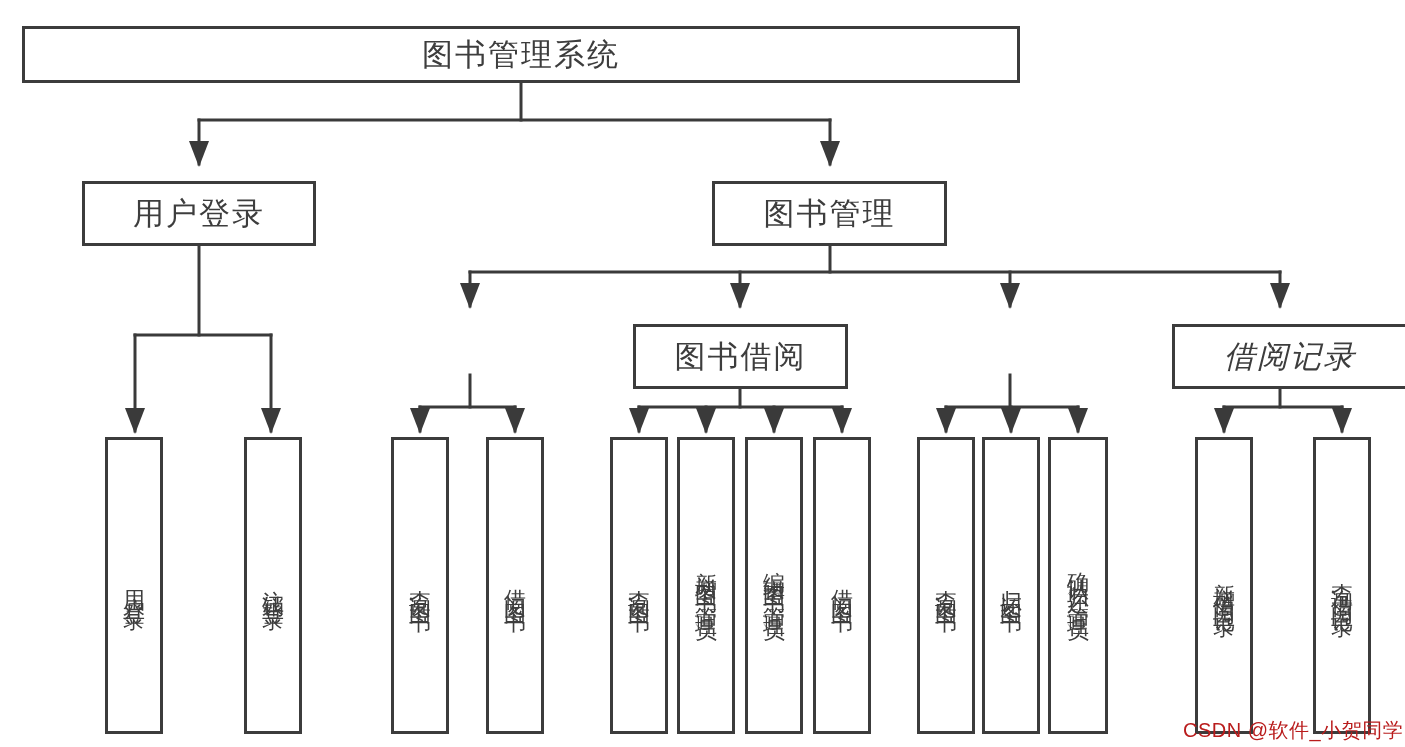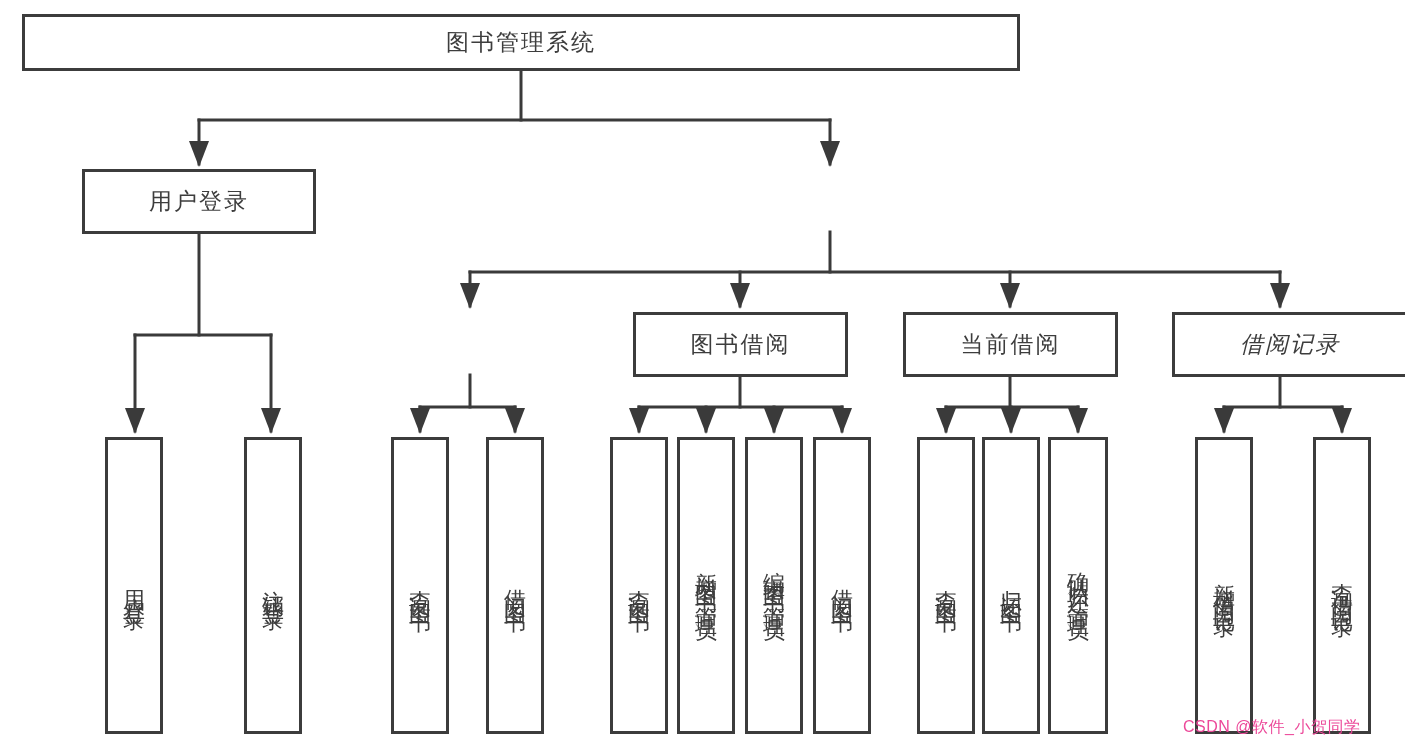--- a/index.html
+++ b/index.html
@@ -14,21 +14,21 @@
   .ln{stroke:#3a3a3a;stroke-width:3;fill:none;stroke-linecap:square;}
   .node{
     position:absolute;
     box-sizing:border-box;
     border:3px solid #3c3c3c;
     background:#ffffff;
     color:#3d3d3d;
     display:flex;align-items:center;justify-content:center;
     z-index:2;
   }
-  .hbox{font-size:23px;letter-spacing:2px;white-space:nowrap;}
+  .hbox{font-size:31px;letter-spacing:2px;white-space:nowrap;margin-top:12px;}
   .vbox{font-size:22px;}
   .vbox .vtext{
     writing-mode:vertical-rl;
     text-orientation:mixed;
     letter-spacing:7px;
     line-height:1;
     white-space:nowrap;
   }
   
   .n-root{left:22px;top:14px;width:998px;height:57px;}
@@ -50,21 +50,21 @@
   .n-bb-add{left:677px;}
   .n-bb-edit{left:745px;}
   .n-bb-borrow{left:813px;}
   .n-cb-query{left:917px;}
   .n-cb-return{left:982px;}
   .n-cb-confirm{left:1048px;width:60px;}
   .n-br-add{left:1195px;}
   .n-br-query{left:1313px;}
   .watermark{
     position:absolute;left:1183px;top:717px;
-    font-size:16px;color:#ec4899;
+    font-size:20px;color:#b91c1c;
     letter-spacing:0.5px;white-space:nowrap;
     z-index:3;
   }
 </style>
 </head>
 <body>
 
 <div class="canvas">
 
   <svg class="connectors" width="1405" height="747" viewBox="0 0 1405 747" aria-hidden="true">
@@ -115,26 +115,26 @@
     <line class="ln" x1="1342" y1="407" x2="1342" y2="431" marker-end="url(#arrow)"></line>
   </svg>
 
   <div class="node hbox n-root">
     <span>图书管理系统</span>
   </div>
 
   <div class="node hbox n-user-login">
     <span>用户登录</span>
   </div>
+  <div class="node hbox n-book-mgmt">
+    <span>图书管理</span>
+  </div>
 
   <div class="node hbox n-book-borrow">
     <span>图书借阅</span>
-  </div>
-  <div class="node hbox n-current-borrow">
-    <span>当前借阅</span>
   </div>
   <div class="node hbox n-borrow-record">
     <span>借阅记录</span>
   </div>
 
   <div class="node vbox lvl4 n-login">
     <span class="vtext">用户登录</span>
   </div>
   <div class="node vbox lvl4 n-logout">
     <span class="vtext">注销登录</span>

